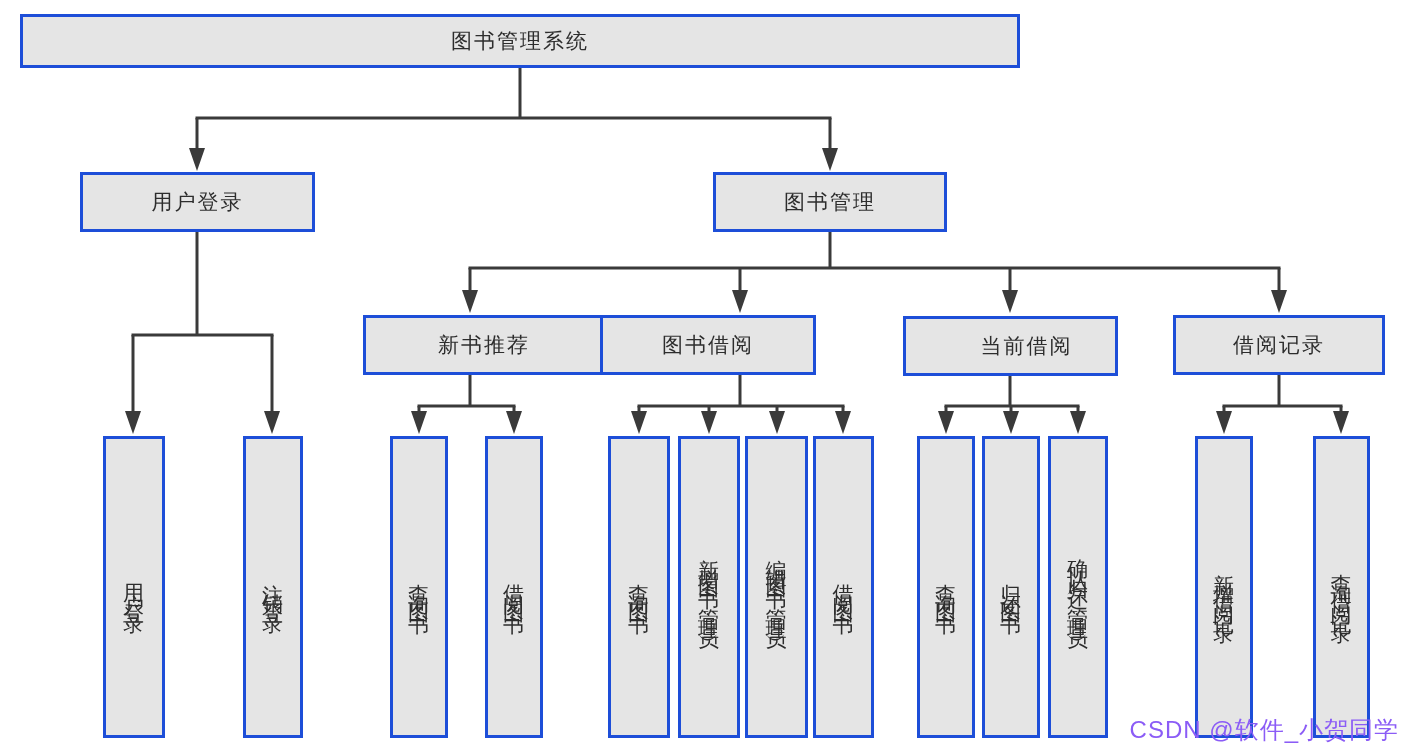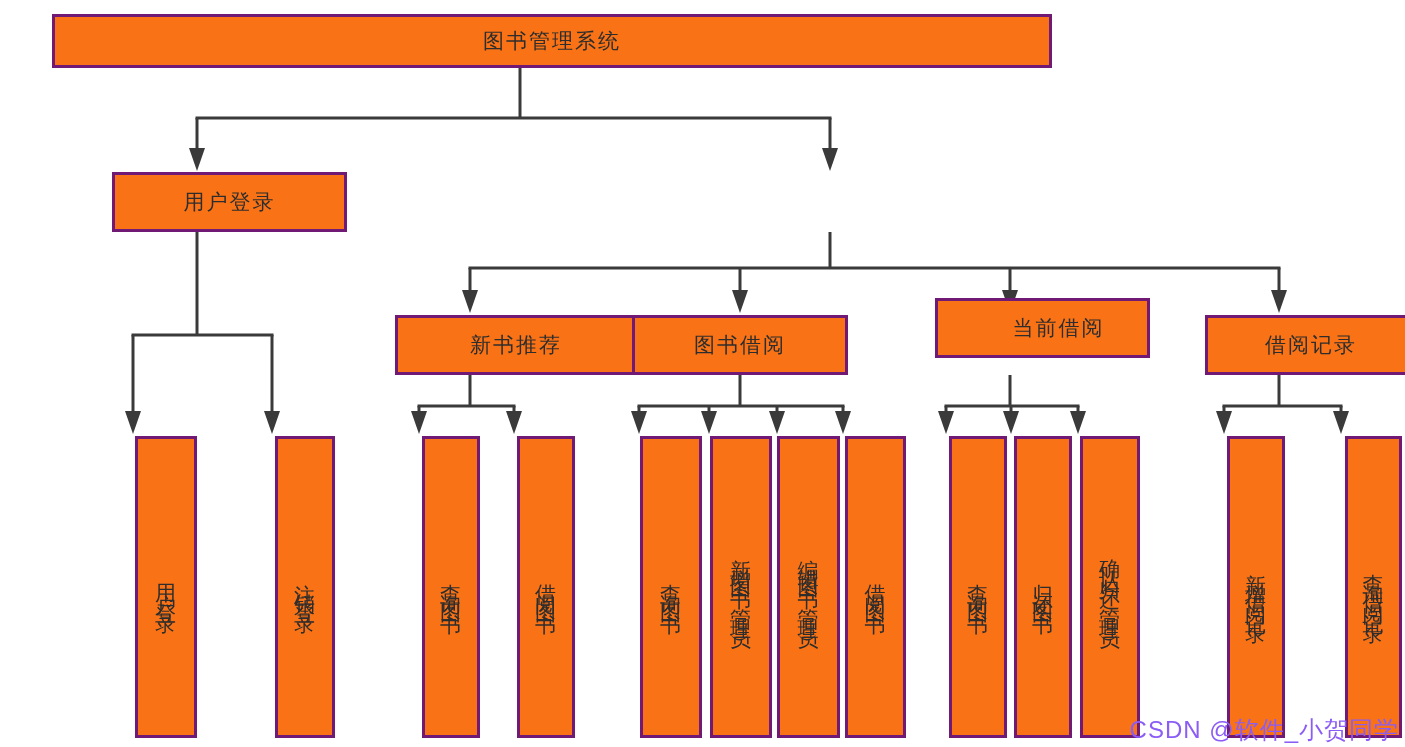--- a/index.html
+++ b/index.html
@@ -4,23 +4,23 @@
 <style>
   html,body{margin:0;padding:0;}
   body{
     width:1405px;height:747px;position:relative;background:#ffffff;
     font-family:"Liberation Sans","DejaVu Sans",sans-serif;
     overflow:hidden;
   }
   .stage{position:absolute;inset:0;width:1405px;height:747px;}
   svg.wires{position:absolute;left:0;top:0;z-index:0;}
   .node{
-    position:absolute;background:#f97316;border:3px solid #701a75;
+    position:absolute;background:#e5e5e5;border:3px solid #1d4ed8;
     display:flex;align-items:center;justify-content:center;
-    box-sizing:border-box;z-index:1;color:#2d2d2d;margin-left:32px;
+    box-sizing:border-box;z-index:1;color:#2d2d2d;
   }
   .node .lbl{letter-spacing:2px;font-size:21px;white-space:nowrap;}
   .leaf .lbl{
     writing-mode:vertical-rl;text-orientation:mixed;
     letter-spacing:10px;font-size:21px;line-height:1;white-space:nowrap;
   }
   .watermark{
     position:absolute;right:6px;bottom:1px;z-index:2;
     color:#8b5cf6;font-size:24px;letter-spacing:1px;white-space:nowrap;
   }
@@ -99,28 +99,31 @@
     </g>
   </svg>
 
   <div class="node" style="left:20px;top:14px;width:1000px;height:54px;">
     <span class="lbl">图书管理系统</span>
   </div>
 
   <div class="node" style="left:80px;top:172px;width:235px;height:60px;">
     <span class="lbl">用户登录</span>
   </div>
+  <div class="node" style="left:713px;top:172px;width:234px;height:60px;">
+    <span class="lbl">图书管理</span>
+  </div>
 
   <div class="node" style="left:363px;top:315px;width:242px;height:60px;">
     <span class="lbl">新书推荐</span>
   </div>
   <div class="node" style="left:600px;top:315px;width:216px;height:60px;">
     <span class="lbl">图书借阅</span>
   </div>
-  <div class="node" style="left:903px;top:298px;width:215px;height:60px;padding-left:32px;">
+  <div class="node" style="left:903px;top:316px;width:215px;height:60px;padding-left:32px;">
     <span class="lbl">当前借阅</span>
   </div>
   <div class="node" style="left:1173px;top:315px;width:212px;height:60px;font-family:Liberation Mono, monospace;">
     <span class="lbl">借阅记录</span>
   </div>
 
   <div class="node leaf" style="left:103px;top:436px;width:62px;height:302px;">
     <span class="lbl">用户登录</span>
   </div>
   <div class="node leaf" style="left:243px;top:436px;width:60px;height:302px;">

